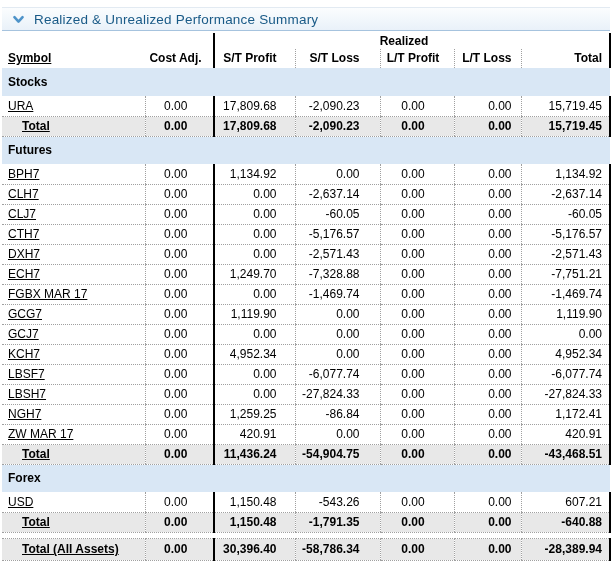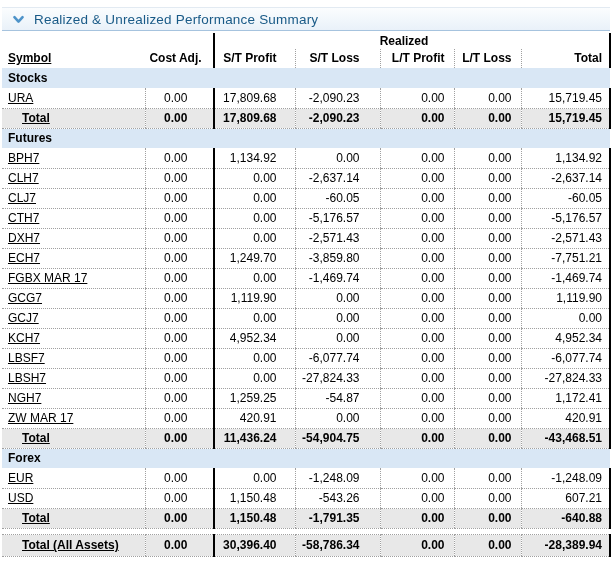--- a/index.html
+++ b/index.html
@@ -29,38 +29,38 @@
     width: 608px; margin-top: 2px;
     font-size: 12px; color: #000;
   }
   .perf-table th, .perf-table td { box-sizing: border-box; overflow: hidden; white-space: nowrap; }
 
   
   .c1 { text-align: left;  padding-left: 6px; text-decoration: underline; }
   .c2 { text-align: center; padding-right: 8px; }
   .c3 { text-align: right; padding-right: 18px; }
   .c4 { text-align: right; padding-right: 20px; }
-  .c5 { text-align: right; padding-right: 9px; }
+  .c5 { text-align: center; padding-right: 9px; }
   .c6 { text-align: right; padding-right: 9px; }
   .c7 { text-align: right; padding-right: 7px; }
 
   
   thead th { font-weight: bold; }
   .group-row th { height: 15px; }
   .colhdr-row th { height: 19px; vertical-align: bottom; padding-bottom: 3px; }
   .realized { text-align: center; padding-left: 90px; font-weight: bold; }
 
   
   .perf-table .dot-l { border-left: 1px dotted #a0a0a0; }
   .perf-table .c3    { border-left: 2px solid #000; }
   .perf-table .cR    { border-right: 2px solid #000; }
 
   
   .sec-row td {
-    background: #d9e7f5; font-weight: bold; height: 20px; padding-left: 6px;
+    background: #d9e7f5; font-weight: bold; height: 28px; padding-left: 6px;
   }
   .data-row td { height: 20px; border-bottom: 1px dotted #a0a0a0; }
   .data-row .c1 { border-left: none; }
   .total-row td {
     background: #e8e8e8; font-weight: bold; height: 20px;
     border-bottom: 1px dotted #a0a0a0;
   }
   .total-row .c1 { padding-left: 20px; }
   .spacer-row td { height: 6px; background: #fff; }
   .grand-row td { border-top: 1px dotted #a0a0a0; height: 22px; }
@@ -172,21 +172,21 @@
           <td class="c3">0.00</td>
           <td class="c4 dot-l">-2,571.43</td>
           <td class="c5 dot-l">0.00</td>
           <td class="c6 dot-l">0.00</td>
           <td class="c7 dot-l cR">-2,571.43</td>
         </tr>
         <tr class="data-row">
           <td class="c1">ECH7</td>
           <td class="c2 dot-l">0.00</td>
           <td class="c3">1,249.70</td>
-          <td class="c4 dot-l">-3,859.80</td>
+          <td class="c4 dot-l">-7,328.88</td>
           <td class="c5 dot-l">0.00</td>
           <td class="c6 dot-l">0.00</td>
           <td class="c7 dot-l cR">-7,751.21</td>
         </tr>
         <tr class="data-row">
           <td class="c1">FGBX MAR 17</td>
           <td class="c2 dot-l">0.00</td>
           <td class="c3">0.00</td>
           <td class="c4 dot-l">-1,469.74</td>
           <td class="c5 dot-l">0.00</td>
@@ -235,21 +235,21 @@
           <td class="c3">0.00</td>
           <td class="c4 dot-l">-27,824.33</td>
           <td class="c5 dot-l">0.00</td>
           <td class="c6 dot-l">0.00</td>
           <td class="c7 dot-l cR">-27,824.33</td>
         </tr>
         <tr class="data-row">
           <td class="c1">NGH7</td>
           <td class="c2 dot-l">0.00</td>
           <td class="c3">1,259.25</td>
-          <td class="c4 dot-l">-54.87</td>
+          <td class="c4 dot-l">-86.84</td>
           <td class="c5 dot-l">0.00</td>
           <td class="c6 dot-l">0.00</td>
           <td class="c7 dot-l cR">1,172.41</td>
         </tr>
         <tr class="data-row">
           <td class="c1">ZW MAR 17</td>
           <td class="c2 dot-l">0.00</td>
           <td class="c3">420.91</td>
           <td class="c4 dot-l">0.00</td>
           <td class="c5 dot-l">0.00</td>
@@ -262,29 +262,20 @@
           <td class="c3">11,436.24</td>
           <td class="c4 dot-l">-54,904.75</td>
           <td class="c5 dot-l">0.00</td>
           <td class="c6 dot-l">0.00</td>
           <td class="c7 dot-l cR">-43,468.51</td>
         </tr>
         <tr class="sec-row">
           <td colspan="7">Forex</td>
         </tr>
         <tr class="data-row">
-          <td class="c1">EUR</td>
-          <td class="c2 dot-l">0.00</td>
-          <td class="c3">0.00</td>
-          <td class="c4 dot-l">-1,248.09</td>
-          <td class="c5 dot-l">0.00</td>
-          <td class="c6 dot-l">0.00</td>
-          <td class="c7 dot-l cR">-1,248.09</td>
-        </tr>
-        <tr class="data-row">
           <td class="c1">USD</td>
           <td class="c2 dot-l">0.00</td>
           <td class="c3">1,150.48</td>
           <td class="c4 dot-l">-543.26</td>
           <td class="c5 dot-l">0.00</td>
           <td class="c6 dot-l">0.00</td>
           <td class="c7 dot-l cR">607.21</td>
         </tr>
         <tr class="total-row">
           <td class="c1">Total</td>

